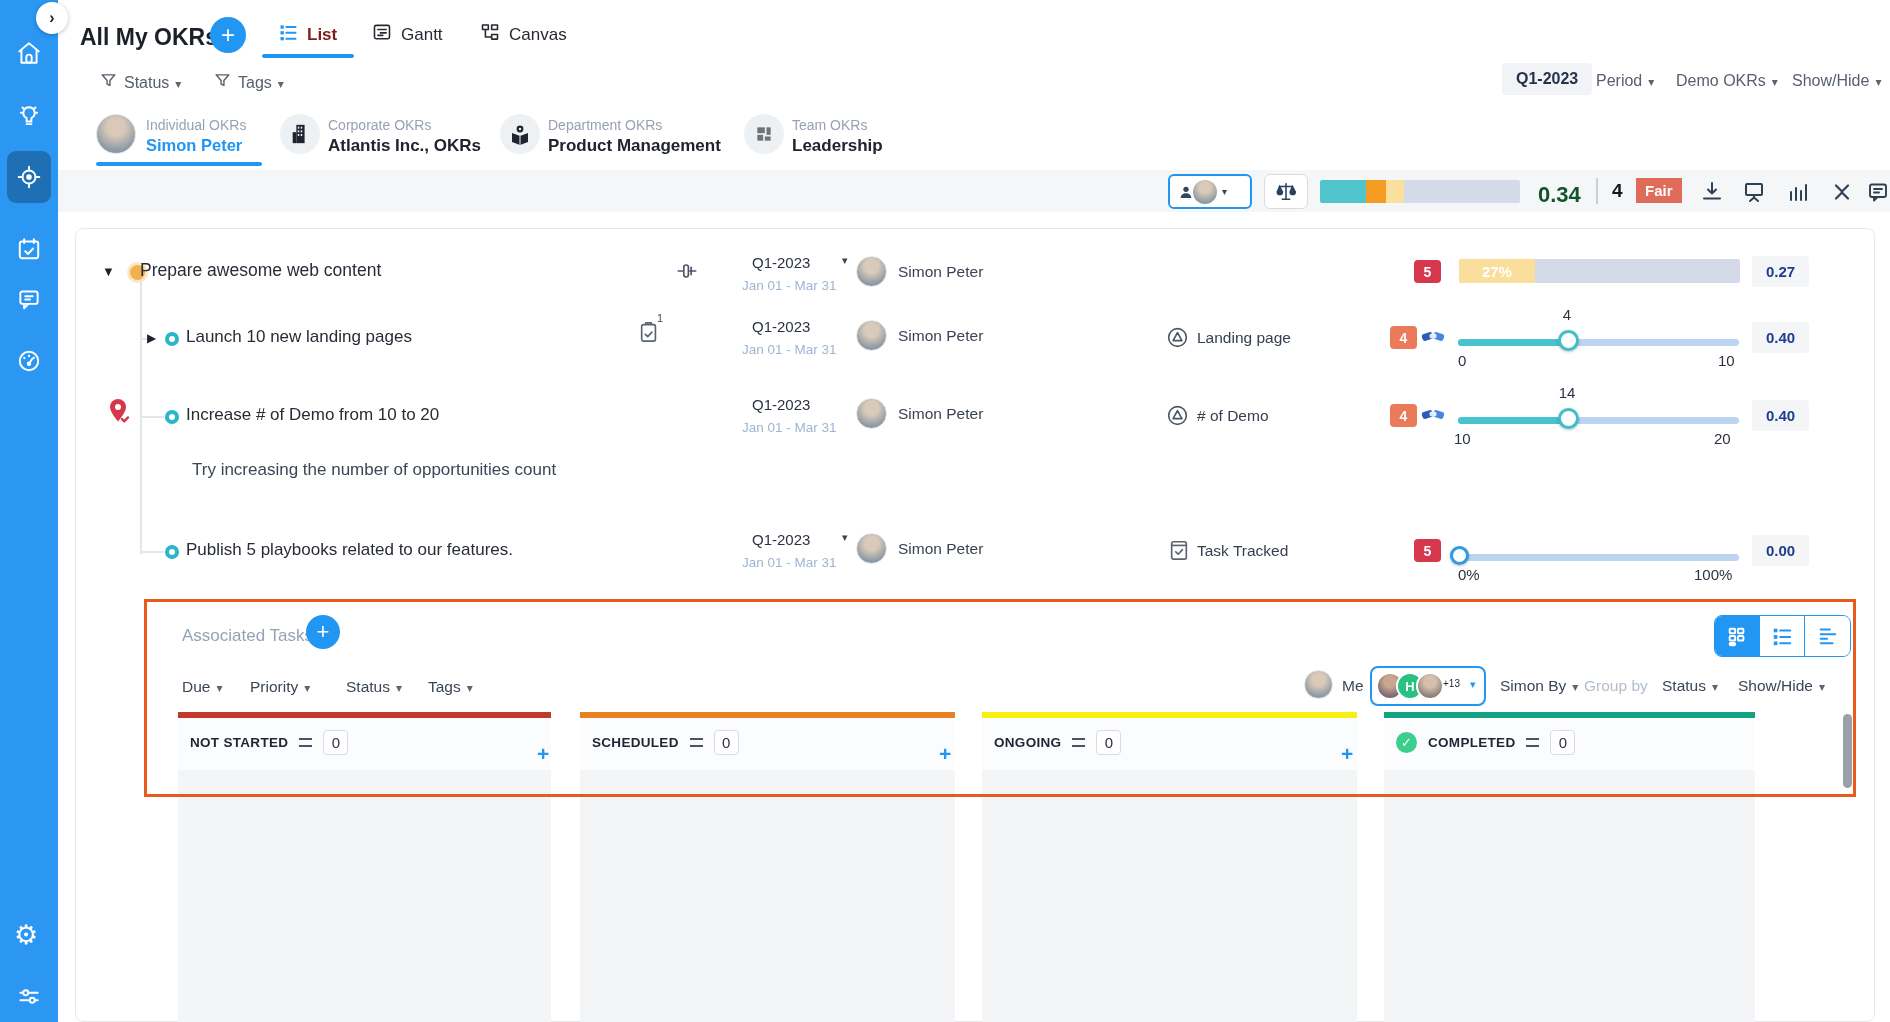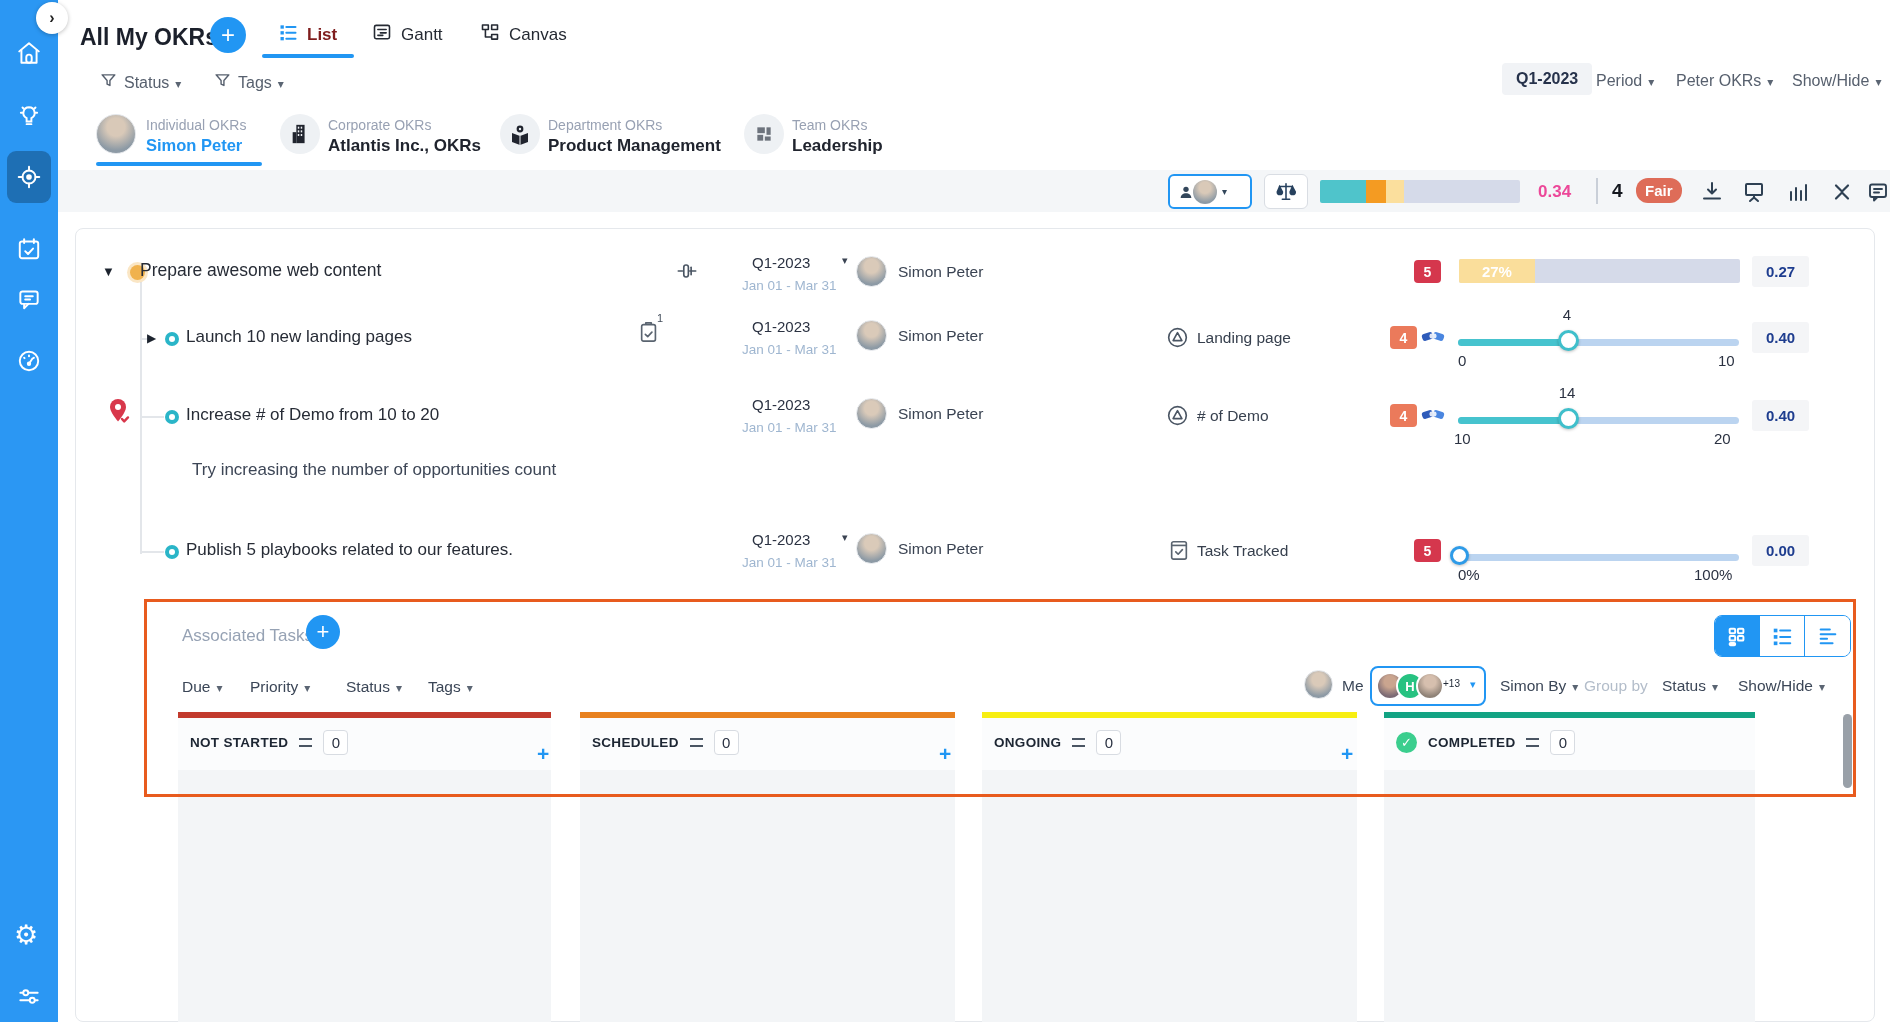--- a/index.html
+++ b/index.html
@@ -43,25 +43,25 @@
   .cat-name.blue { color:#2196F3; font-size:16.5px; }
   .cat-underline { position:absolute; left:96px; top:162px; width:166px; height:4px; background:#2196F3; border-radius:2px; }
 
   
   .grayband { position:absolute; left:58px; top:170px; width:1832px; height:42px; background:#f4f6f8; }
   .owner-select { position:absolute; left:1168px; top:174px; width:84px; height:35px; background:#fff;
     border:2px solid #2196F3; border-radius:6px; display:flex; align-items:center; padding:0 8px; gap:5px; cursor:pointer; }
   .scale-box { position:absolute; left:1264px; top:174px; width:44px; height:35px; background:#fff;
     border:1px solid #d9dde3; border-radius:6px; display:flex; align-items:center; justify-content:center; cursor:pointer; }
   .overall-bar { position:absolute; left:1320px; top:180px; width:200px; height:23px; display:flex; overflow:hidden; border-radius:2px; }
-  .overall-score { position:absolute; left:1538px; top:182px; font-size:17px; font-weight:700; color:#ec4899; }
+  .overall-score { position:absolute; left:1538px; top:182px; font-size:22px; font-weight:700; color:#14532d; }
   .vdiv { position:absolute; left:1596px; top:178px; width:2px; height:26px; background:#c9cfd8; }
   .okr-count { position:absolute; left:1612px; top:180px; font-size:19px; font-weight:700; color:#14181f; }
   .fair-badge { position:absolute; left:1636px; top:178px; height:25px; line-height:25px; padding:0 9px;
-    border-radius:12px; color:#fff; font-size:15px; font-weight:700; }
+    border-radius:0; color:#fff; font-size:15px; font-weight:700; }
   .tool-icon { position:absolute; top:180px; width:24px; height:24px; cursor:pointer; }
 
   
   .main-card { position:absolute; left:75px; top:228px; width:1800px; height:794px; background:#fff;
     border:1px solid #e5e8ec; border-radius:8px; }
 
   
   .tree-vline { position:absolute; left:140px; top:282px; width:2px; height:272px; background:#e3e6ea; }
   .tree-stub { position:absolute; height:2px; background:#e3e6ea; }
 
@@ -263,21 +263,21 @@
     <span>
       <svg width="17" height="17" viewBox="0 0 24 24" fill="none" stroke="#57606e" stroke-width="2" stroke-linejoin="round">
           <path d="M3 4h18l-7 8v7l-4-2v-5z"></path>
         </svg>
     </span>
     <span class="ddn">Tags</span>
   </div>
 
   <div class="chip">Q1-2023</div>
   <span class="hmenu ddn" style="left:1596px">Period</span>
-  <span class="hmenu ddn" style="left:1676px">Peter OKRs</span>
+  <span class="hmenu ddn" style="left:1676px">Demo OKRs</span>
   <span class="hmenu ddn" style="left:1792px">Show/Hide</span>
 
   <div class="cat-avatar" style="left:96px"></div>
   <span class="cat-type" style="left:146px">Individual OKRs</span>
   <span class="cat-name blue" style="left:146px">Simon Peter</span>
   <div class="cat-underline"></div>
 
   <div class="cat-iconcircle" style="left:280px">
     <svg width="22" height="22" viewBox="0 0 24 24" fill="#20242e">
         <rect x="8" y="2" width="9" height="20"></rect>

